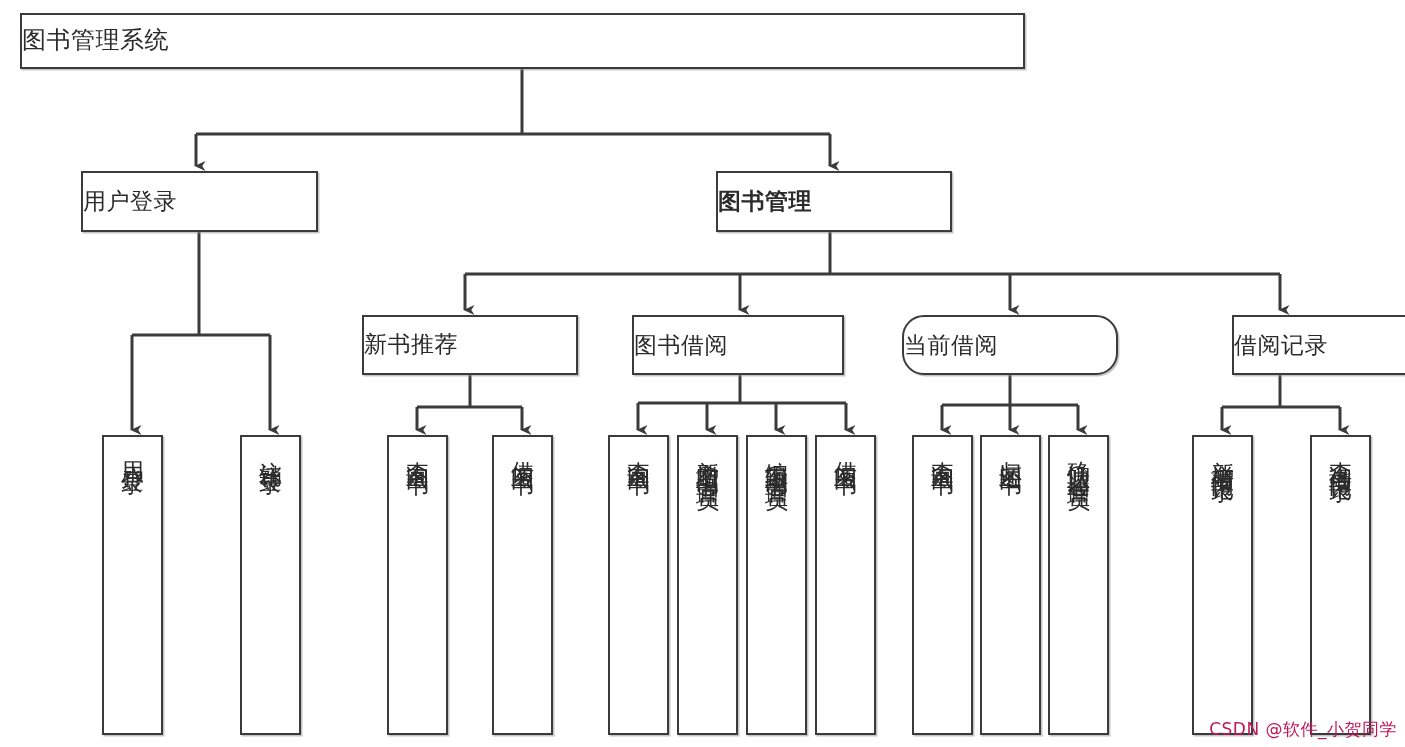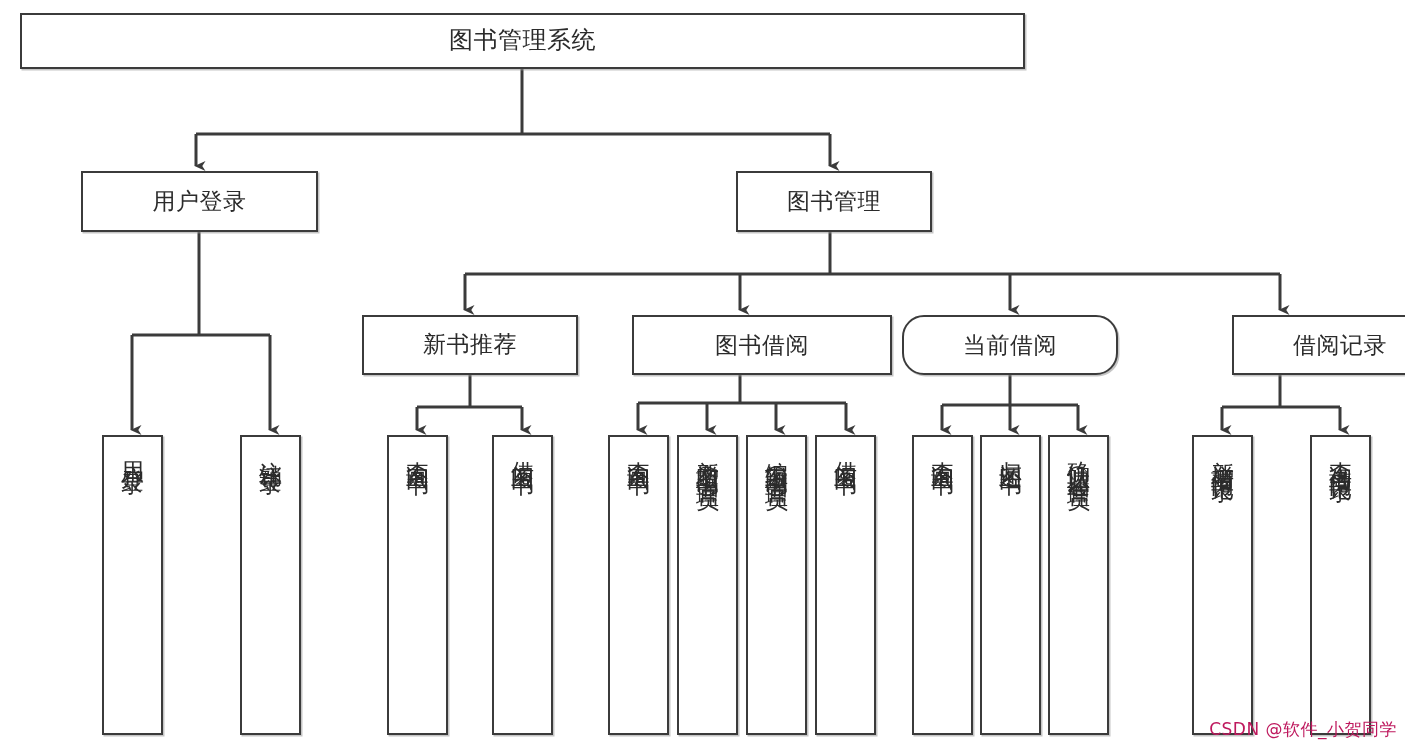--- a/index.html
+++ b/index.html
@@ -23,21 +23,21 @@
     height: 747px;
     pointer-events: none;
   }
   .node {
     position: absolute;
     box-sizing: border-box;
     border: 2px solid #3b3b3b;
     background: #ffffff;
     display: flex;
     align-items: center;
-    justify-content: center;
+    justify-content: flex-start;
     box-shadow: 1.5px 1.5px 0 rgba(150,150,150,0.55);
   }
   .node .label {
     color: #2b2b2b;
     letter-spacing: 0.5px;
     line-height: 1.15;
     white-space: nowrap;
   }
   .node.h .label {
     font-size: 23px;
@@ -123,28 +123,28 @@
     </g>
   </svg>
 
   <div class="node root h" style="left:20px; top:13px; width:1005px; height:56px;">
     <span class="label">图书管理系统</span>
   </div>
 
   <div class="node h" style="left:81px; top:171px; width:237px; height:61px;">
     <span class="label">用户登录</span>
   </div>
-  <div class="node h" style="left:736px; top:171px; width:196px; height:61px;">
+  <div class="node h" style="left:716px; top:171px; width:236px; height:61px;font-weight:bold;">
     <span class="label">图书管理</span>
   </div>
 
   <div class="node h" style="left:362px; top:315px; width:216px; height:60px;font-family:Liberation Serif, serif;">
     <span class="label">新书推荐</span>
   </div>
-  <div class="node h" style="left:632px; top:315px; width:260px; height:60px;">
+  <div class="node h" style="left:632px; top:315px; width:212px; height:60px;">
     <span class="label">图书借阅</span>
   </div>
   <div class="node h" style="left:902px; top:315px; width:216px; height:60px;border-radius:22px;">
     <span class="label">当前借阅</span>
   </div>
   <div class="node h" style="left:1232px; top:315px; width:216px; height:60px;">
     <span class="label">借阅记录</span>
   </div>
 
   <div class="node v" style="left:102px; top:435px; width:61px; height:300px;">

